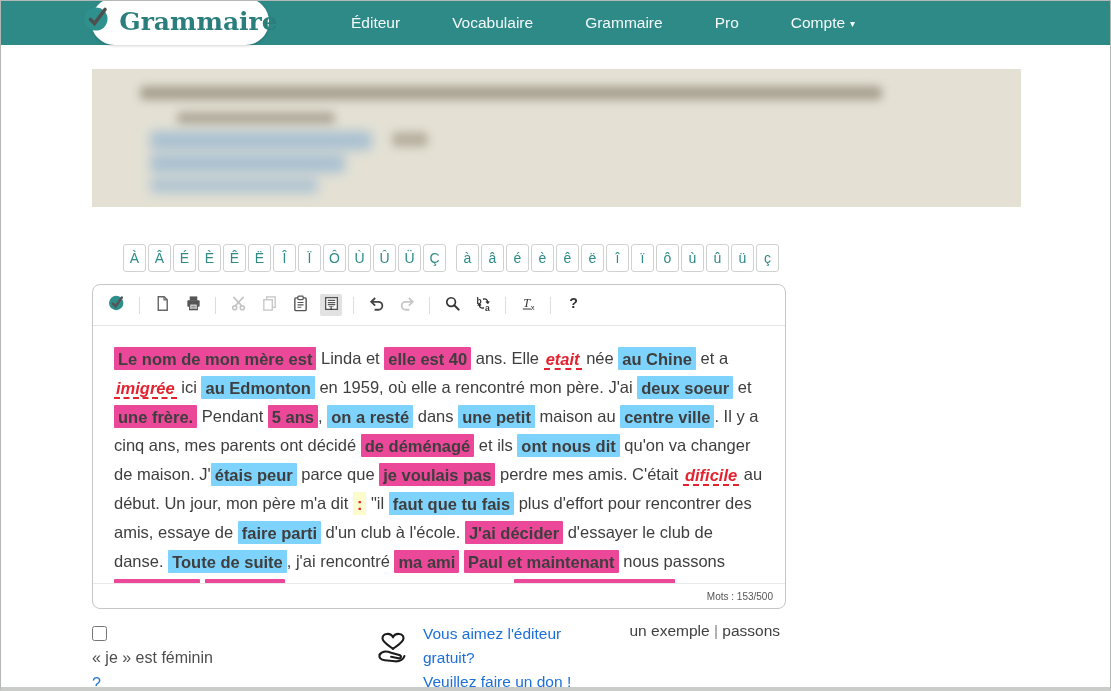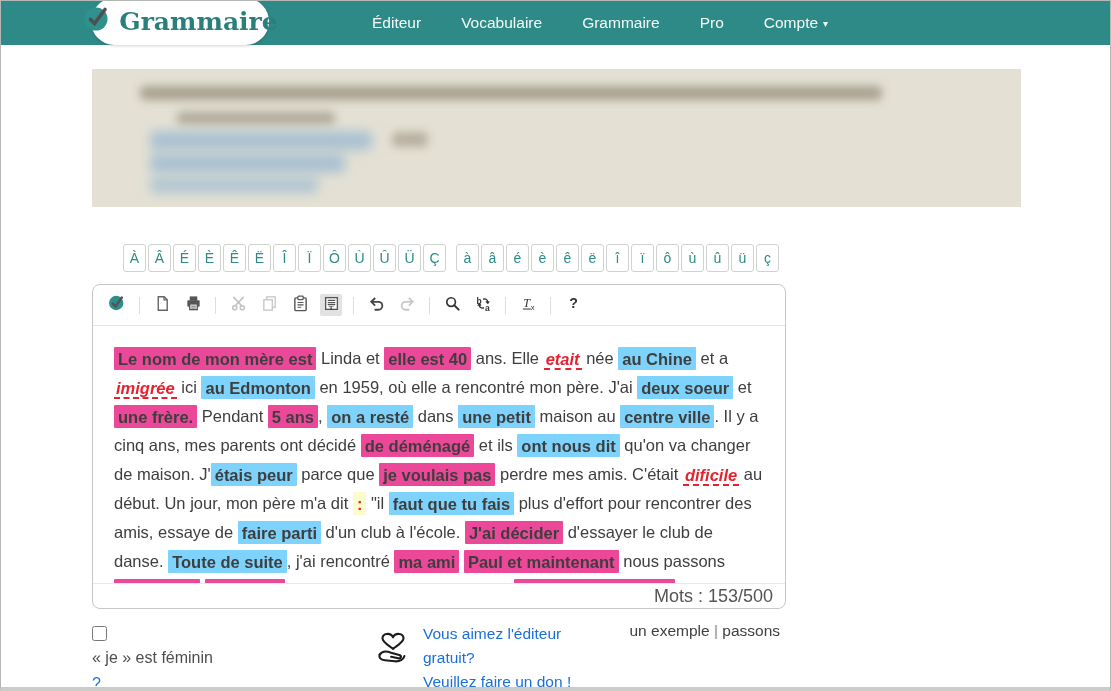--- a/index.html
+++ b/index.html
@@ -10,21 +10,21 @@
     background: #fff; font-family: "Liberation Sans", sans-serif;
   }
   
   .navbar { height: 44px; background: #2E8A87; display: flex; align-items: center; }
   .brand-pill {
     margin-left: 90px; margin-top: -4px; height: 47px; width: 178px; background: #fff;
     border-radius: 24px; display: flex; align-items: center; justify-content: center; gap: 7px;
     box-shadow: 0 1px 3px rgba(0,0,0,.18); cursor: pointer; flex: none;
   }
   .brand-text { font-family: "DejaVu Serif", serif; font-size: 25px; font-weight: 600; color: #2a7f7c; }
-  .nav-menu { display: flex; gap: 40px; margin-left: 103px; align-items: center; }
+  .nav-menu { display: flex; gap: 52px; margin-left: 82px; align-items: center; }
   .nav-item { color: #f4fafa; font-size: 15.5px; cursor: pointer; white-space: nowrap; }
   .caret { font-size: 10px; margin-left: 5px; position: relative; top: -1px; }
   
   .content { margin-left: 91px; width: 929px; }
   
   .ad { margin-top: 24px; width: 929px; height: 138px; background: #e4e1d4; position: relative; overflow: hidden; cursor: pointer; }
   .ad-bar { position: absolute; border-radius: 4px; }
   .ad-b1 { left: 48px;  top: 17px;  width: 742px; height: 14px; background: #6e6250; filter: blur(5px); opacity: .5; }
   .ad-b2 { left: 85px;  top: 43px;  width: 158px; height: 12px; background: #6e6250; filter: blur(5px); opacity: .45; }
   .ad-b3 { left: 58px;  top: 62px;  width: 222px; height: 19px; background: #7aa7cf; filter: blur(6px); opacity: .55; }
@@ -46,21 +46,21 @@
   .tool-btn.disabled { cursor: default; }
   .tool-btn.active { background: #e2e2e2; }
   .tool-sep { width: 1px; height: 17px; background: #ddd; margin: 0 2px; flex: none; }
   .editor-text { padding: 18px 21px 0; height: 257px; overflow: hidden; font-size: 16.5px; line-height: 29px; color: #3e3e3e; cursor: text; }
   .seg-yellow, .seg-pink, .seg-colon { font-weight: 700; padding: 2.5px 4px; border-radius: 1px; cursor: pointer; }
   .seg-yellow { background: #ec4899; }
   .seg-pink   { background: #7dd3fc; }
   .seg-colon  { background: #FBFBCB; color: #E32330; }
   .seg-red    { color: #E32330; font-weight: 700; font-style: italic; border-bottom: 2px dashed #E32330; padding: 2.5px 2px 1px; cursor: pointer; }
   .seg-bold   { font-weight: 700; }
-  .editor-status { height: 25px; border-top: 1px solid #e9e9e9; display: flex; align-items: center; justify-content: flex-end; padding-right: 12px; font-size: 18px; color: #555; }
+  .editor-status { height: 25px; border-top: 1px solid #e9e9e9; display: flex; align-items: center; justify-content: flex-end; padding-right: 12px; font-size: 10px; color: #555; }
   
   .bottom-row { margin-top: 13px; width: 694px; display: flex; }
   .options { width: 280px; display: flex; flex-direction: column; gap: 8px; padding-top: 4px; }
   .option-row { display: flex; align-items: flex-start; gap: 8px; font-size: 16px; color: #4e4e4e; flex-direction: column; }
   .option-row input { width: 15px; height: 15px; margin: 0; cursor: pointer; }
   .help-link { color: #2176D2; text-decoration: none; cursor: pointer; }
   .donation { display: flex; gap: 9px; }
   .don-icon { margin-top: 3px; flex: none; }
   .don-text { width: 162px; font-size: 15.5px; line-height: 1.55; color: #1C6FD8; cursor: pointer; }
   .actions { margin-left: auto; margin-right: 6px; display: flex; flex-direction: column; align-items: center; gap: 8px; }

